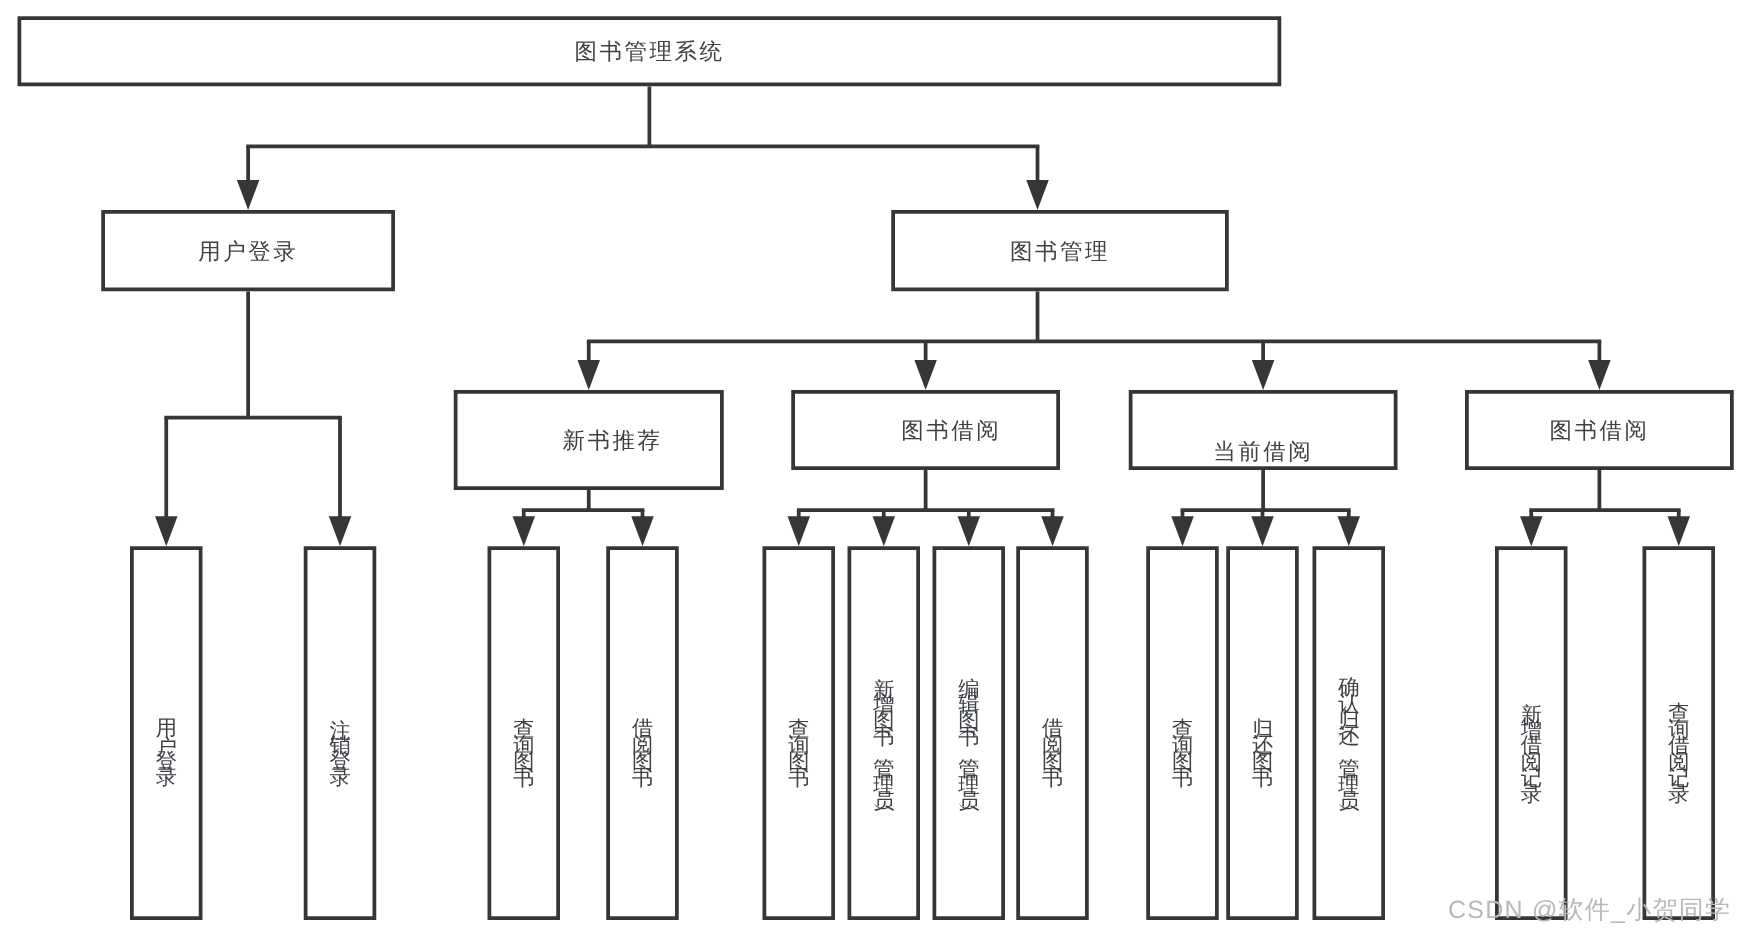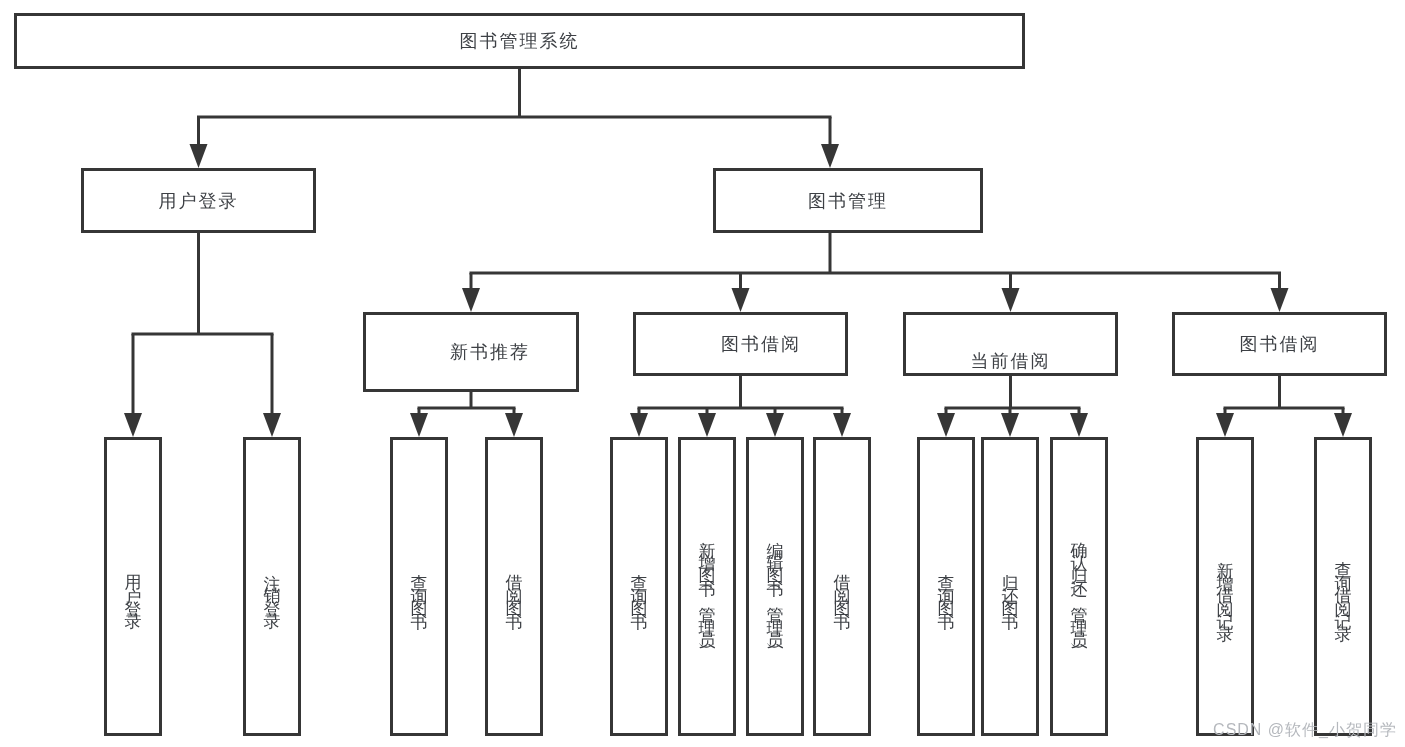--- a/index.html
+++ b/index.html
@@ -29,23 +29,23 @@
   .node.vertical .label{
     writing-mode:vertical-rl;
     text-orientation:mixed;
     font-size:17px;
     line-height:1;
     letter-spacing:13px;
     white-space:normal;
   }
   #watermark{
     position:absolute;
-    right:8px;
+    right:20px;
     bottom:6px;
-    font-size:16px;
+    font-size:20px;
     letter-spacing:1px;
     color:var(--wm,#b5b8bd);
     pointer-events:none;
   }
 </style>
 </head>
 <body>
 
 <div id="stage">
   <svg id="connectors" width="1405" height="747" viewBox="0 0 1405 747">

